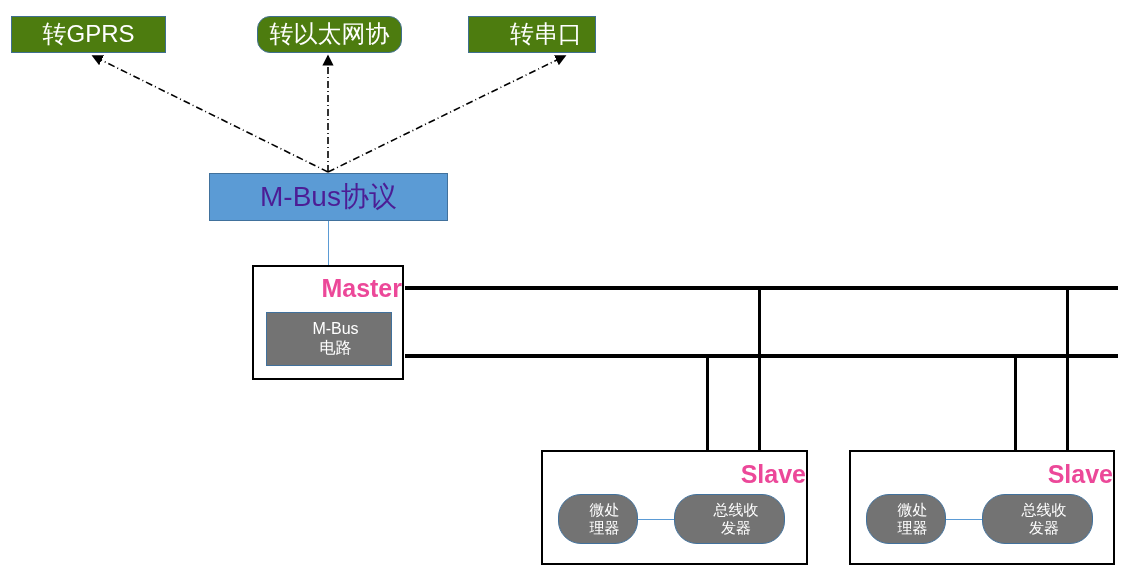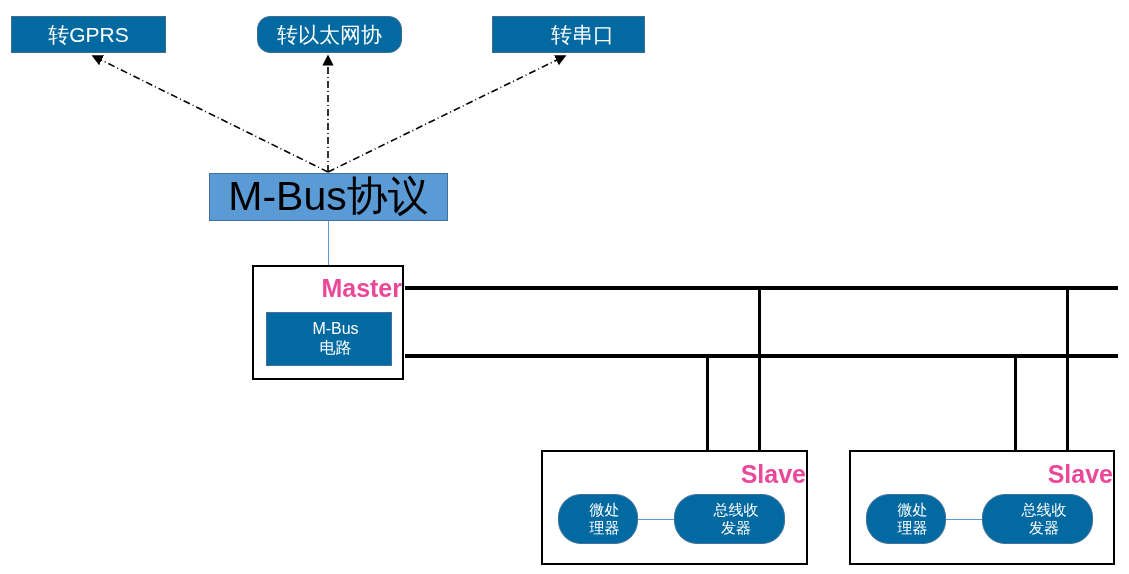--- a/index.html
+++ b/index.html
@@ -21,32 +21,32 @@
     position: absolute;
     box-sizing: border-box;
     display: flex;
     align-items: center;
     justify-content: center;
     text-align: center;
     line-height: 1.12;
   }
   
   .green-box {
-    background: #0369a1;
+    background: #4d7c0f;
     border: 1px solid #3F6F8F;
     color: #ffffff;
-    font-size: 21px;
+    font-size: 24px;
     letter-spacing: 0px;
   }
   
   .protocol-box {
     background: #5B9BD5;
     border: 1px solid #41719C;
-    color: #000000;
-    font-size: 41px;
+    color: #4c1d95;
+    font-size: 28px;
   }
   
   .device-box {
     background: #ffffff;
     border: 2px solid #000000;
     align-items: flex-start;
     justify-content: center;
   }
   .device-title {
     position: absolute;
@@ -63,21 +63,21 @@
   }
   .slave-title {
     font-size: 25px;
     top: 8px;
     margin-left: 9px;
   }
   
   .sub-box {
     position: absolute;
     box-sizing: border-box;
-    background: #0369a1;
+    background: #737373;
     border: 1px solid #41719C;
     color: #ffffff;
     display: flex;
     align-items: center;
     justify-content: center;
     text-align: center;
     line-height: 1.18;
     padding-left: 13px;
   }
   .sub-box.master-circuit { font-size: 16px; }
@@ -126,21 +126,21 @@
   </svg>
 
   <div class="node green-box" style="left:11px; top:16px; width:155px; height:37px;">
     <span>转GPRS</span>
   </div>
 
   <div class="node green-box" style="left:257px; top:16px; width:145px; height:37px;border-radius:13px;">
     <span>转以太网协</span>
   </div>
 
-  <div class="node green-box" style="left:492px; top:16px; width:153px; height:37px;padding-left:28px;">
+  <div class="node green-box" style="left:468px; top:16px; width:128px; height:37px;padding-left:28px;">
     <span>转串口</span>
   </div>
 
   <div class="node protocol-box" style="left:209px; top:173px; width:239px; height:48px;">
     <span>M-Bus协议</span>
   </div>
 
   <div class="thin-blue-v" style="left:328px; top:221px; height:45px;"></div>
 
   <div class="node device-box" style="left:252px; top:265px; width:152px; height:115px;">

